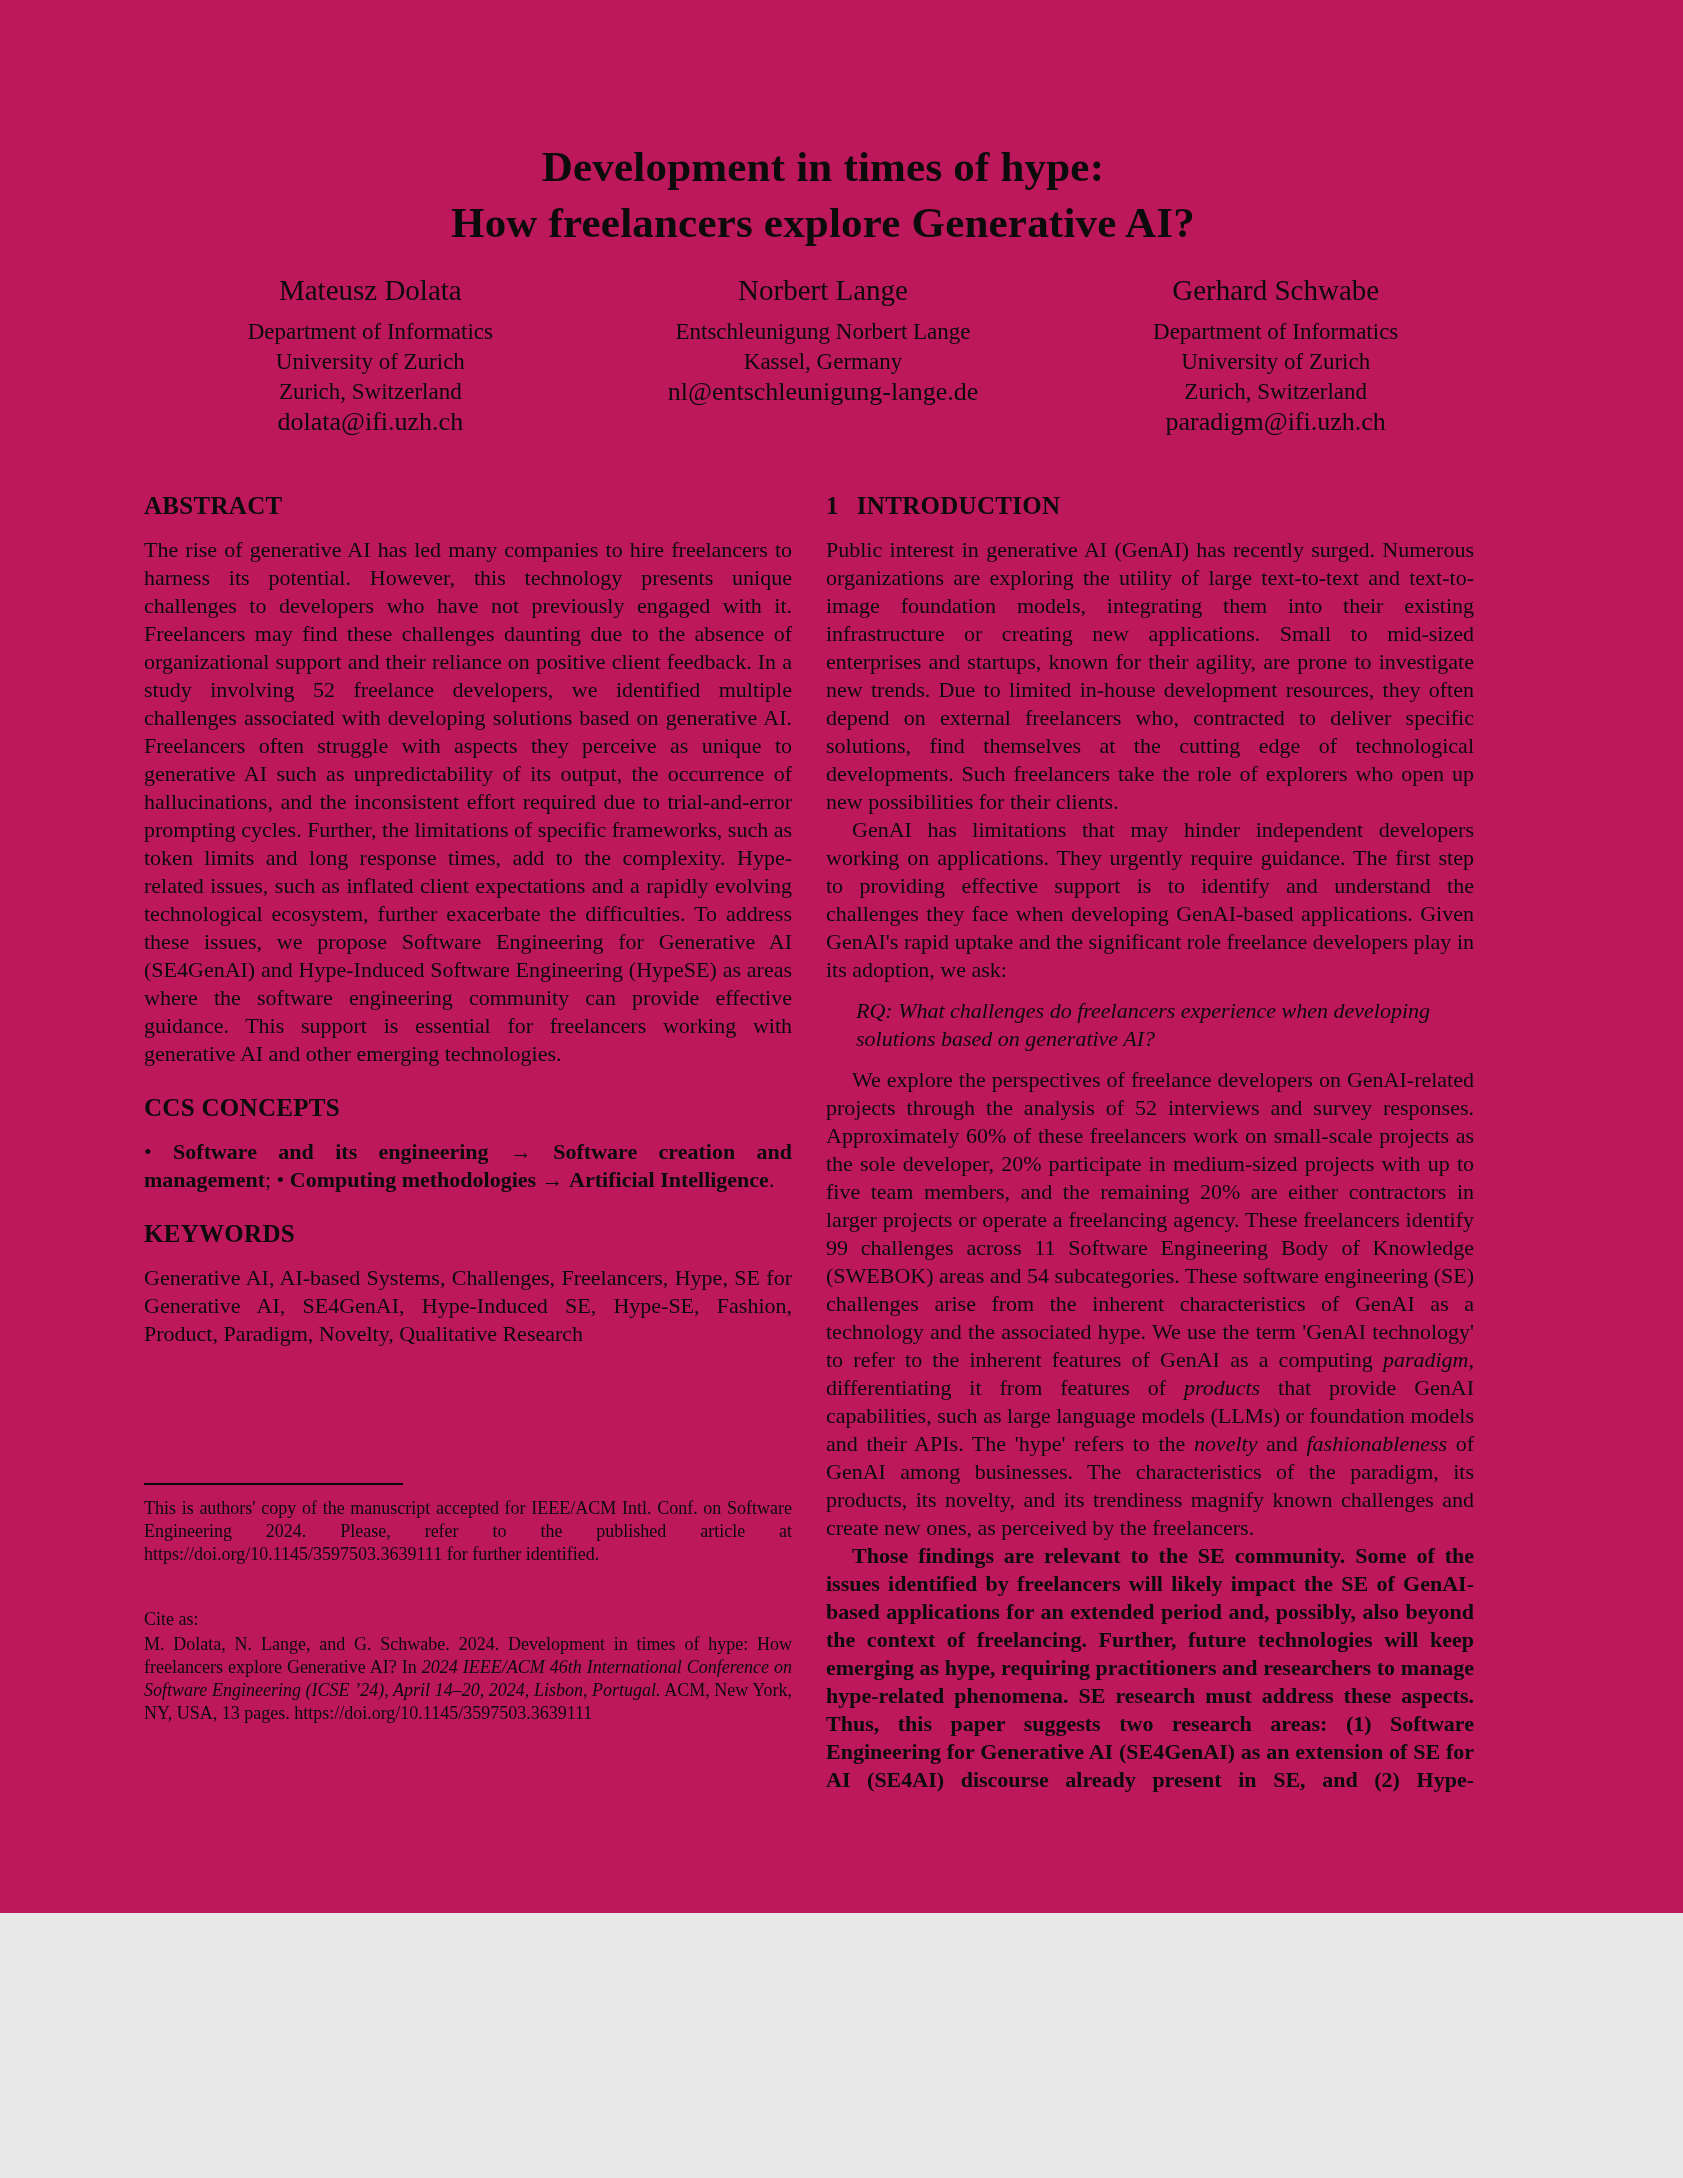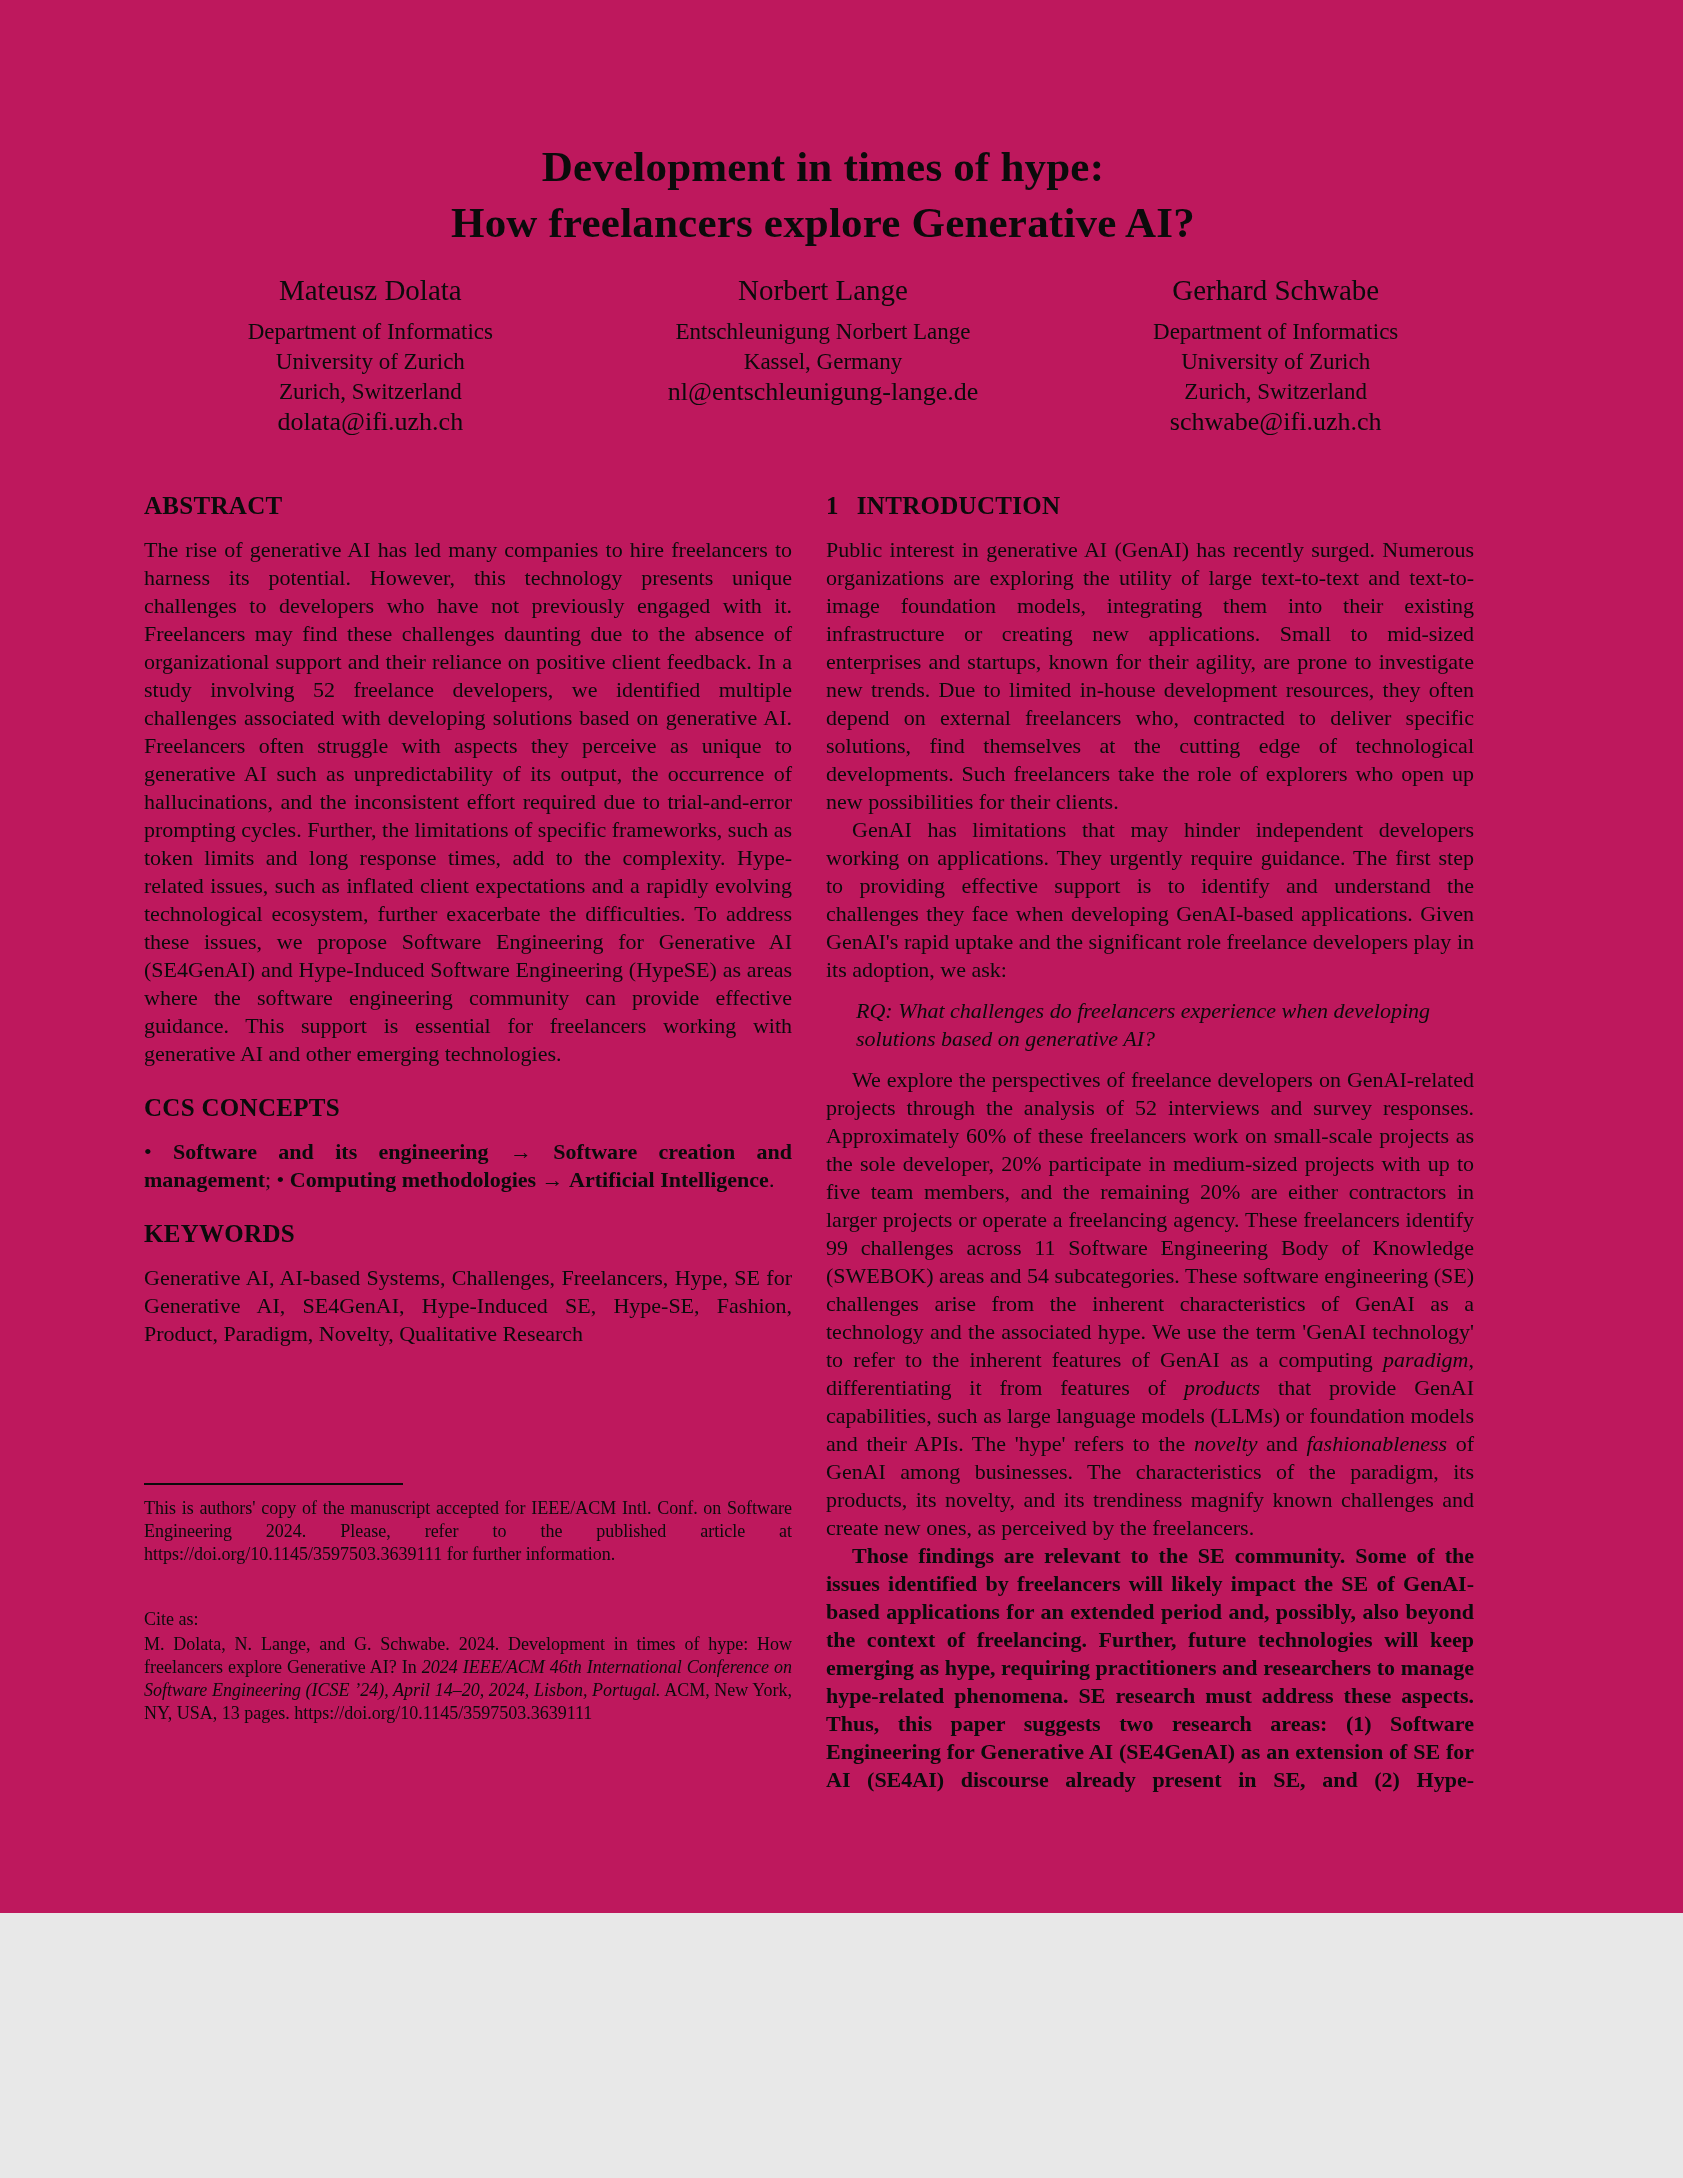--- a/index.html
+++ b/index.html
@@ -156,21 +156,21 @@
         <div class="author-name">Norbert Lange</div>
         <div class="author-line">Entschleunigung Norbert Lange</div>
         <div class="author-line">Kassel, Germany</div>
         <div class="author-email">nl@entschleunigung-lange.de</div>
       </div>
       <div class="author-block">
         <div class="author-name">Gerhard Schwabe</div>
         <div class="author-line">Department of Informatics</div>
         <div class="author-line">University of Zurich</div>
         <div class="author-line">Zurich, Switzerland</div>
-        <div class="author-email">schwabe@ifi.uzh.ch</div>
+        <div class="author-email">paradigm@ifi.uzh.ch</div>
       </div>
     </div>
 
     <div class="columns">
 
       <div class="col">
         <h2 class="section-heading">ABSTRACT</h2>
         <p class="body-text">The rise of generative AI has led many companies to hire freelancers to harness its potential. However, this technology presents unique challenges to developers who have not previously engaged with it. Freelancers may find these challenges daunting due to the absence of organizational support and their reliance on positive client feedback. In a study involving 52 freelance developers, we identified multiple challenges associated with developing solutions based on generative AI. Freelancers often struggle with aspects they perceive as unique to generative AI such as unpredictability of its output, the occurrence of hallucinations, and the inconsistent effort required due to trial-and-error prompting cycles. Further, the limitations of specific frameworks, such as token limits and long response times, add to the complexity. Hype-related issues, such as inflated client expectations and a rapidly evolving technological ecosystem, further exacerbate the difficulties. To address these issues, we propose Software Engineering for Generative AI (SE4GenAI) and Hype-Induced Software Engineering (HypeSE) as areas where the software engineering community can provide effective guidance. This support is essential for freelancers working with generative AI and other emerging technologies.</p>
 
         <h2 class="section-heading spaced-top">CCS CONCEPTS</h2>
@@ -187,20 +187,20 @@
         <div class="rq-block">RQ: What challenges do freelancers experience when developing solutions based on generative AI?</div>
         <p class="body-text indent"><span>We explore the perspectives of freelance developers on GenAI-related projects through the analysis of 52 interviews and survey responses. Approximately 60% of these freelancers work on small-scale projects as the sole developer, 20% participate in medium-sized projects with up to five team members, and the remaining 20% are either contractors in larger projects or operate a freelancing agency. These freelancers identify 99 challenges across 11 Software Engineering Body of Knowledge (SWEBOK) areas and 54 subcategories. These software engineering (SE) challenges arise from the inherent characteristics of GenAI as a technology and the associated hype. We use the term 'GenAI technology' to refer to the inherent features of GenAI as a computing </span><i>paradigm</i><span>, differentiating it from features of </span><i>products</i><span> that provide GenAI capabilities, such as large language models (LLMs) or foundation models and their APIs. The 'hype' refers to the </span><i>novelty</i><span> and </span><i>fashionableness</i><span> of GenAI among businesses. The characteristics of the paradigm, its products, its novelty, and its trendiness magnify known challenges and create new ones, as perceived by the freelancers.</span></p>
         <p class="body-text indent last-justified">Those findings are relevant to the SE community. Some of the issues identified by freelancers will likely impact the SE of GenAI-based applications for an extended period and, possibly, also beyond the context of freelancing. Further, future technologies will keep emerging as hype, requiring practitioners and researchers to manage hype-related phenomena. SE research must address these aspects. Thus, this paper suggests two research areas: (1) Software Engineering for Generative AI (SE4GenAI) as an extension of SE for AI (SE4AI) discourse already present in SE, and (2) Hype-</p>
       </div>
 
     </div>
   </div>
 
   <div class="footnote-area">
     <div class="footnote-rule"></div>
-    <p class="footnote-text"><span>This is authors' copy of the manuscript accepted for IEEE/ACM Intl. Conf. on Software Engineering 2024. Please, refer to the published article at </span><span>https://doi.org/10.1145/3597503.3639111</span><span> for further information.</span></p>
+    <p class="footnote-text"><span>This is authors' copy of the manuscript accepted for IEEE/ACM Intl. Conf. on Software Engineering 2024. Please, refer to the published article at </span><span>https://doi.org/10.1145/3597503.3639111</span><span> for further identified.</span></p>
     <p class="cite-label">Cite as:</p>
     <p class="cite-text"><span>M. Dolata, N. Lange, and G. Schwabe. 2024. Development in times of hype: How freelancers explore Generative AI? In </span><i>2024 IEEE/ACM 46th International Conference on Software Engineering (ICSE ’24), April 14–20, 2024, Lisbon, Portugal.</i><span> ACM, New York, NY, USA, 13 pages. </span><span>https://doi.org/10.1145/3597503.3639111</span></p>
   </div>
 
   <div class="blue-mark" style="background: rgb(58, 95, 200);"></div>
 </div>
 
 
 </body></html>

